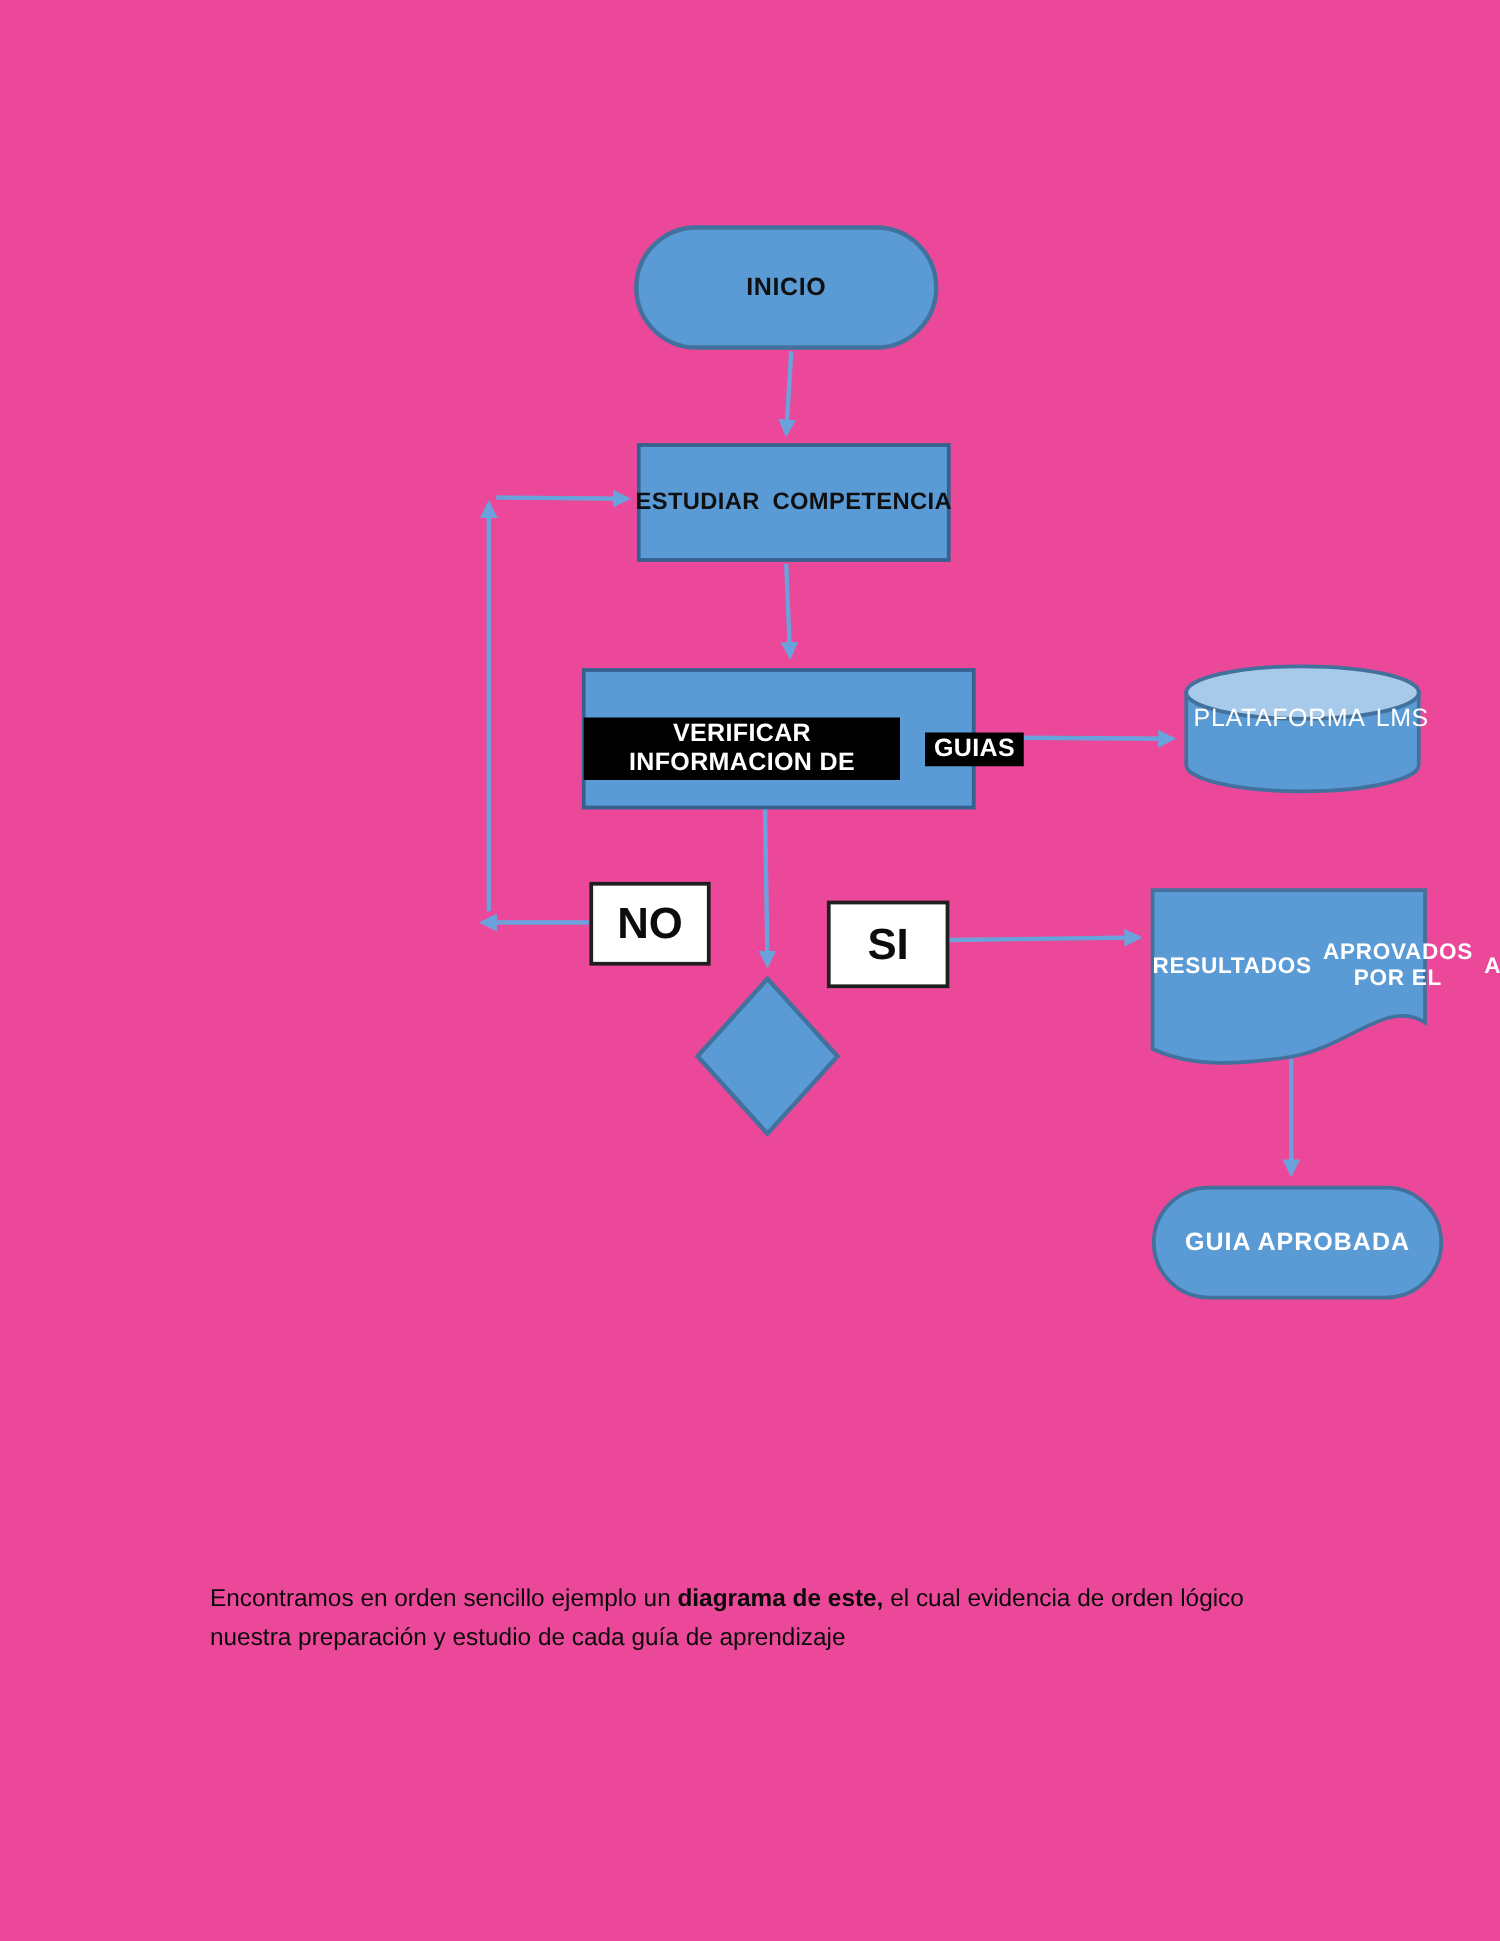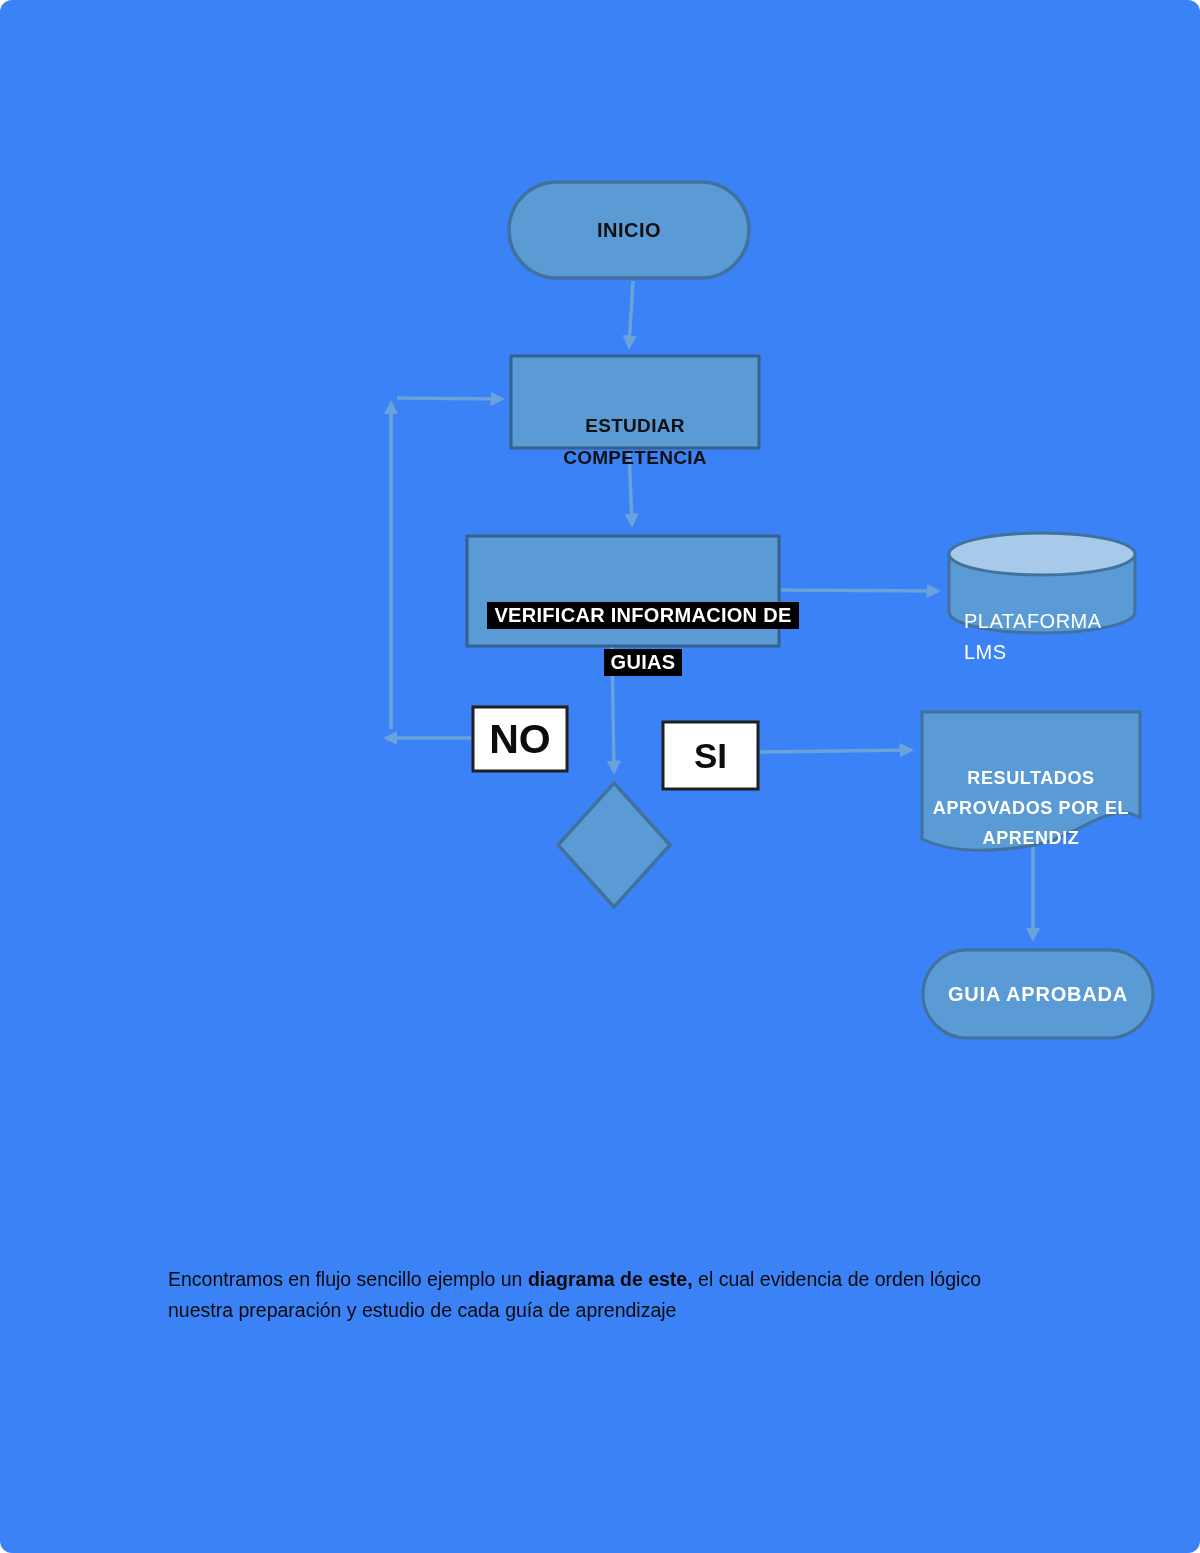--- a/index.html
+++ b/index.html
@@ -1,35 +1,35 @@
 <!DOCTYPE html>
 <html><head>
 <meta charset="utf-8">
 <style>
   html,body{margin:0;padding:0;background:#ffffff;}
   body{width:1200px;height:1553px;font-family:"Liberation Sans",sans-serif;}
-  .stage{position:relative;width:1200px;height:1553px;background:#3b82f6;overflow:hidden;border-radius:12px;}
+  .stage{position:relative;width:1200px;height:1553px;background:#ec4899;overflow:hidden;}
   .shapes{position:absolute;left:0;top:0;z-index:0;}
   .lbl{position:absolute;z-index:2;display:flex;align-items:center;justify-content:center;
        text-align:center;pointer-events:none;}
-  .col{flex-direction:column;margin-top:40px;}
+  .col{}
 
   .lbl-inicio{left:509px;top:182px;width:240px;height:96px;
               font-size:20px;font-weight:700;color:#101010;letter-spacing:.5px;}
   .lbl-estudiar{left:511px;top:356px;width:248px;height:92px;gap:10px;
               font-size:19px;font-weight:700;color:#101010;letter-spacing:.3px;}
   .lbl-verificar{left:467px;top:536px;width:352px;height:110px;
               justify-content:center;padding-top:16px;box-sizing:border-box;gap:20px;}
   .lbl-verificar .hl{background:#000000;color:#ffffff;font-size:20px;font-weight:700;
               padding:2px 7px;letter-spacing:.3px;}
   .lbl-plataforma{left:964px;top:564px;width:170px;height:66px;align-items:flex-start;
               justify-content:center;gap:8px;text-align:left;
               font-size:20px;font-weight:400;color:#ffffff;letter-spacing:.5px;}
   .lbl-no{left:473px;top:707px;width:94px;height:64px;
-              font-size:41px;font-weight:800;color:#0c0c0c;}
+              font-size:35px;font-weight:800;color:#0c0c0c;}
   .lbl-si{left:663px;top:722px;width:95px;height:67px;
               font-size:35px;font-weight:800;color:#0c0c0c;}
   .lbl-resultados{left:922px;top:714px;width:218px;height:102px;
               justify-content:flex-start;padding-top:14px;box-sizing:border-box;gap:9px;
               font-size:18px;font-weight:600;color:#ffffff;letter-spacing:.6px;}
   .lbl-guia{left:923px;top:950px;width:230px;height:88px;
               font-size:20px;font-weight:600;color:#ffffff;letter-spacing:.8px;}
 
   .caption{position:absolute;left:168px;top:1244px;width:840px;z-index:2;
               font-size:19.5px;line-height:31px;color:#0a0a0a;}
@@ -101,17 +101,17 @@
 
   <div class="lbl lbl-guia">GUIA APROBADA</div>
 
   <div class="lbl col lbl-resultados">
     <div>RESULTADOS</div>
     <div>APROVADOS POR EL</div>
     <div>APRENDIZ</div>
   </div>
 
   <p class="caption">
-    <span>Encontramos en flujo sencillo ejemplo un </span><strong>diagrama de este,</strong><span> el cual evidencia de orden lógico</span><br>
+    <span>Encontramos en orden sencillo ejemplo un </span><strong>diagrama de este,</strong><span> el cual evidencia de orden lógico</span><br>
     <span>nuestra preparación y estudio de cada guía de aprendizaje</span>
   </p>
 
 </div>
 
 </body></html>

